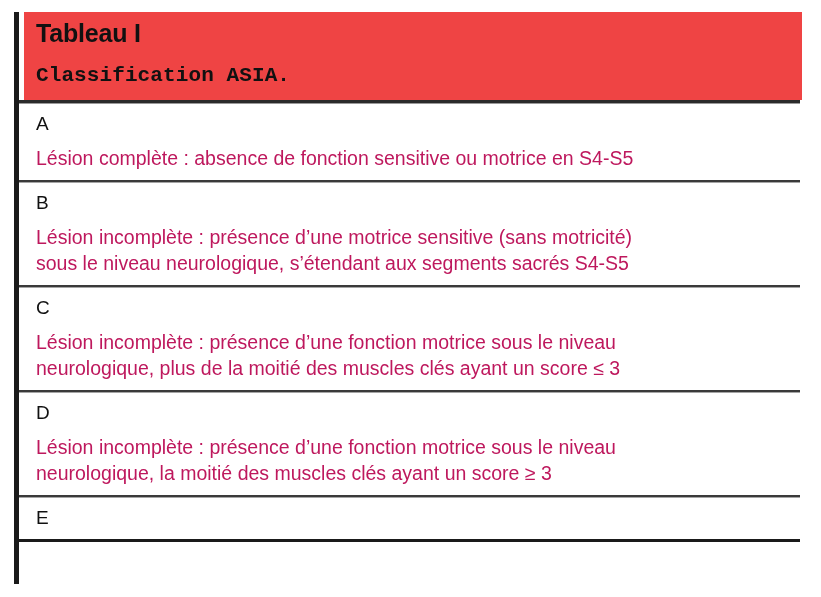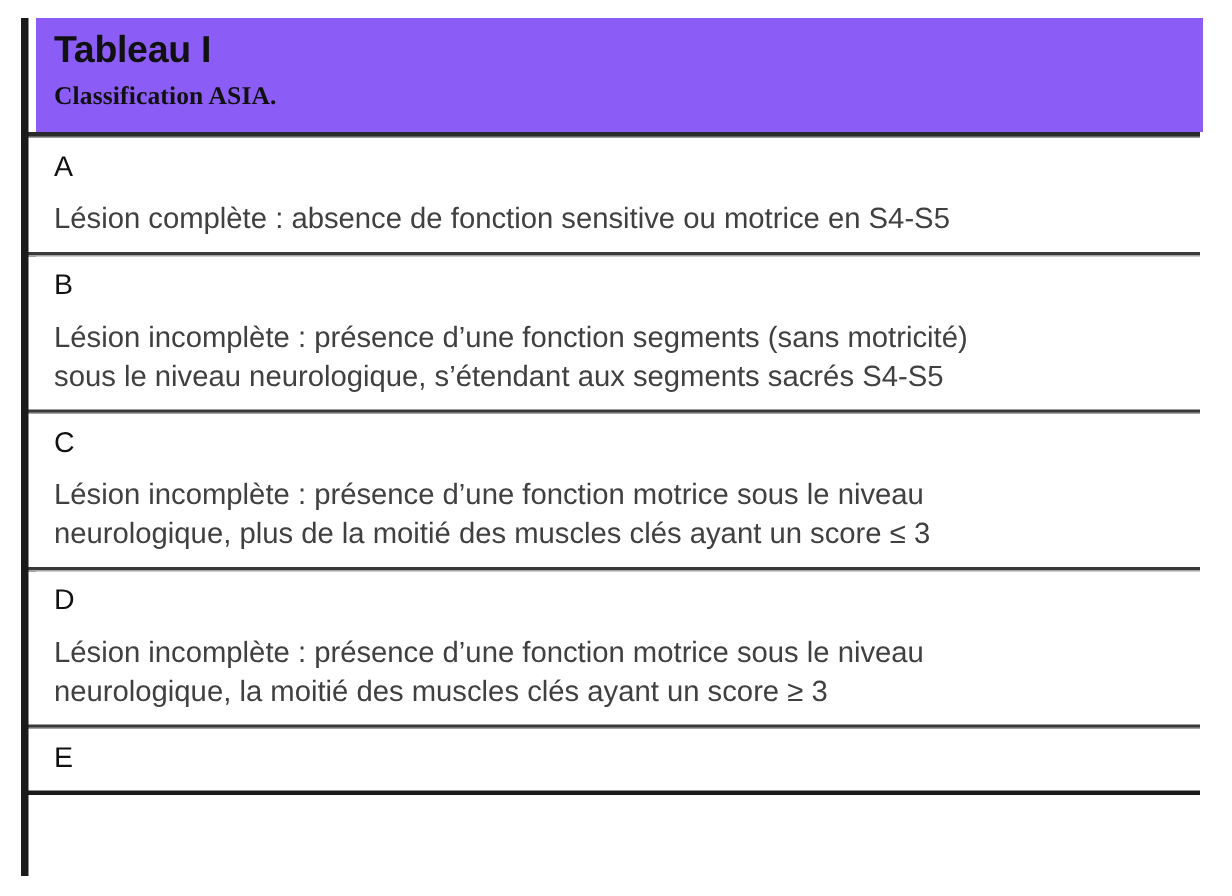--- a/index.html
+++ b/index.html
@@ -32,38 +32,38 @@
     background: #1a1a1a;
   }
 
   .table-body {
     margin-left: 10px;
     width: 778px;
   }
 
   
   .tbl-header {
-    background: #8b5cf6;
+    background: #ef4444;
     padding: 6px 0 10px 12px;
   }
   .tbl-title {
     font-family: "Liberation Sans", sans-serif;
     font-weight: bold;
     font-size: 25px;
     line-height: 30px;
     color: #111111;
     letter-spacing: -0.2px;
   }
   .tbl-subtitle {
-    font-family: Liberation Serif, serif;
+    font-family: Liberation Mono, monospace;
     font-weight: bold;
-    font-size: 17px;
+    font-size: 21px;
     line-height: 29px;
     color: #111111;
-    margin-top: 1px;
+    margin-top: 13px;
     letter-spacing: 0.1px;
   }
 
   
   .rule {
     height: 3px;
     background: #2b2b2b;
     border-bottom: 1px solid #9a9a9a;
     width: 786px;
     margin-left: -10px;
@@ -88,21 +88,21 @@
     font-family: "Liberation Sans", sans-serif;
     font-size: 19px;
     line-height: 25px;
     color: #111111;
     font-weight: normal;
   }
   .row-desc {
     font-family: "Liberation Sans", sans-serif;
     font-size: 19.5px;
     line-height: 26px;
-    color: #404040;
+    color: #be185d;
     margin-top: 9px;
     max-width: 760px;
     white-space: pre-line;
   }
 </style>
 </head>
 <body>
 
 <div class="table-wrap">
 
@@ -119,21 +119,21 @@
 
     <div class="row">
       <div class="row-grade">A</div>
       <div class="row-desc">Lésion complète : absence de fonction sensitive ou motrice en S4-S5</div>
     </div>
 
     <div class="rule thin"></div>
 
     <div class="row">
       <div class="row-grade">B</div>
-      <div class="row-desc">Lésion incomplète : présence d’une fonction segments (sans motricité)
+      <div class="row-desc">Lésion incomplète : présence d’une motrice sensitive (sans motricité)
 sous le niveau neurologique, s’étendant aux segments sacrés S4-S5</div>
     </div>
 
     <div class="rule thin"></div>
 
     <div class="row">
       <div class="row-grade">C</div>
       <div class="row-desc">Lésion incomplète : présence d’une fonction motrice sous le niveau
 neurologique, plus de la moitié des muscles clés ayant un score ≤ 3</div>
     </div>

